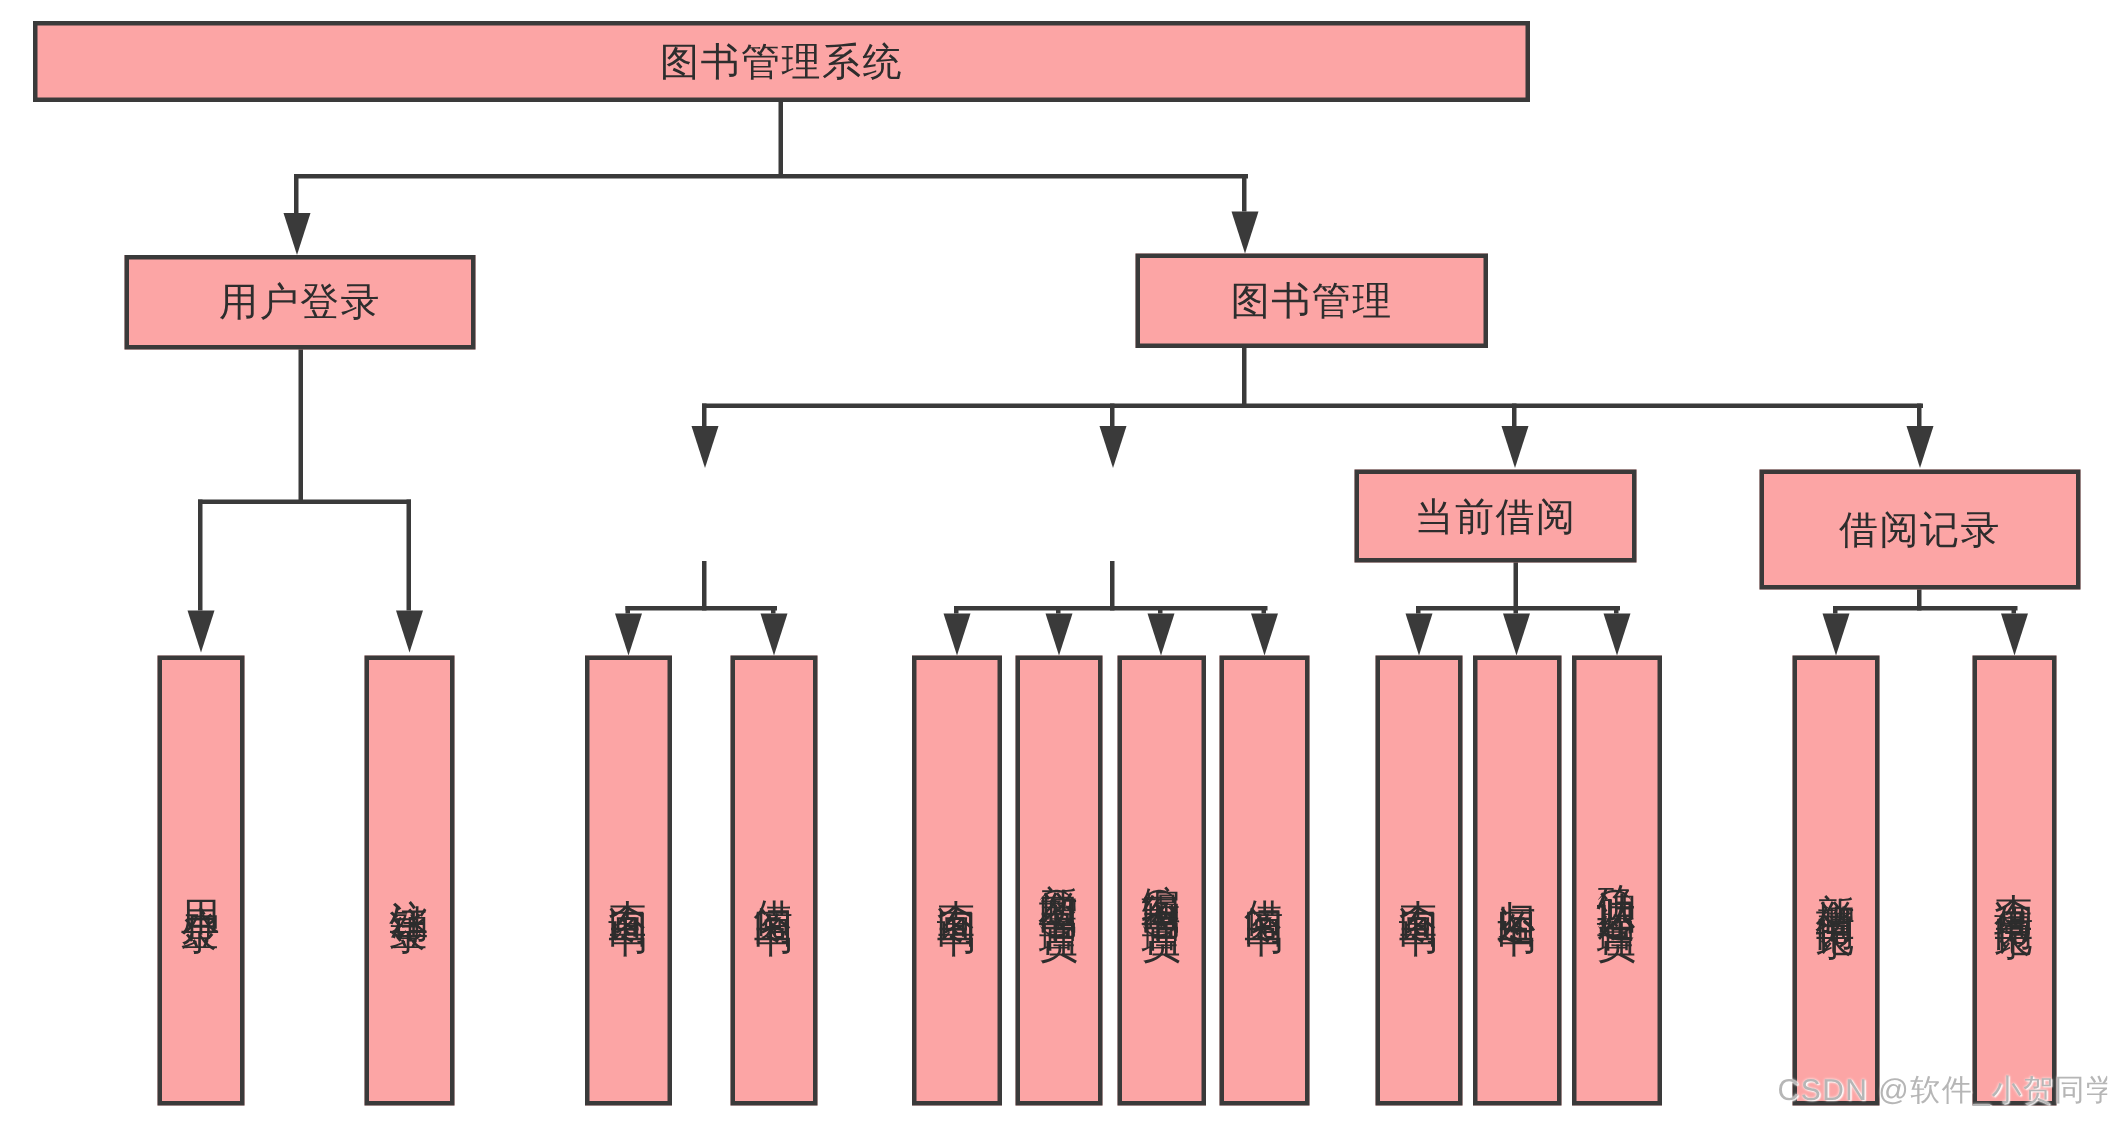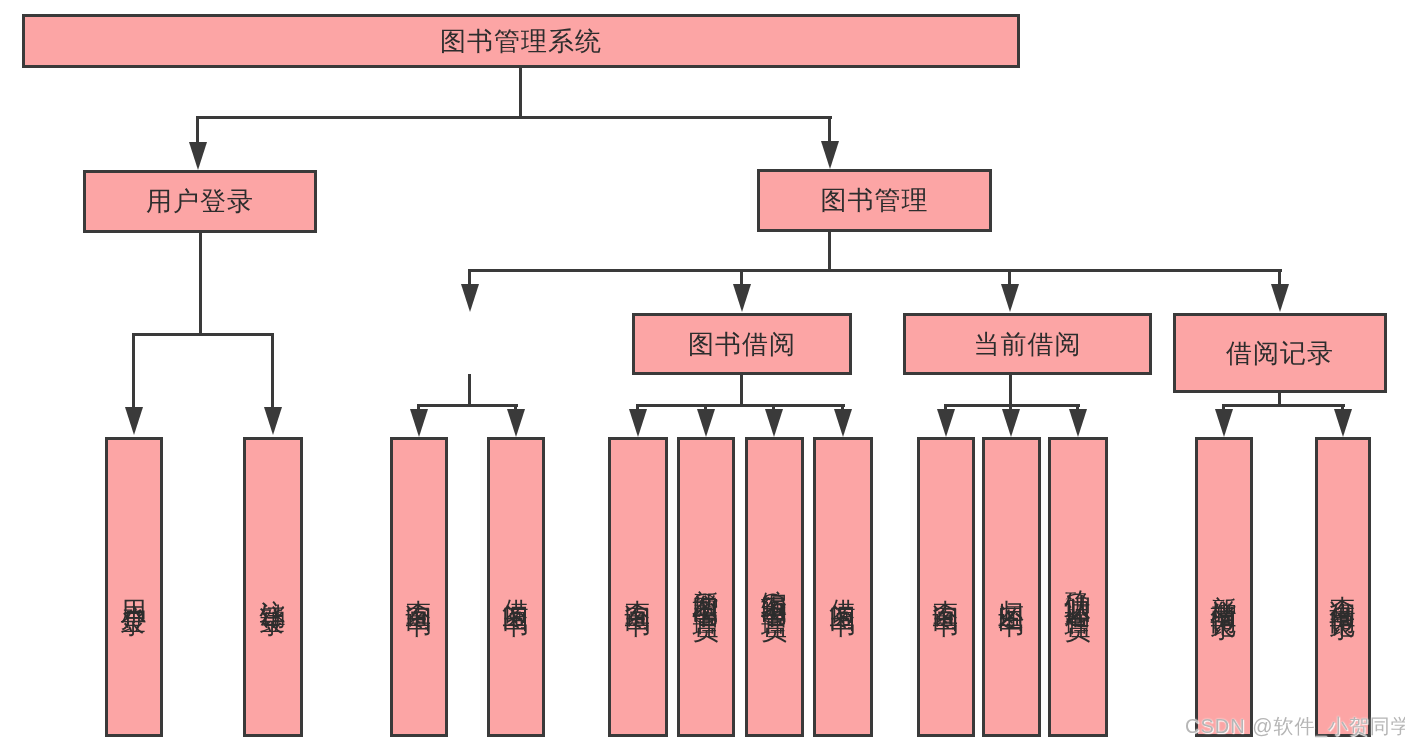--- a/index.html
+++ b/index.html
@@ -51,21 +51,21 @@
     border-top:28px solid #3a3a3a;
   }
   
   #box-root{left:22px;top:14px;width:998px;height:54px;}
   
   #box-user-login{left:83px;top:170px;width:234px;height:63px;}
   #box-book-management{left:712px;top:169px;width:235px;height:63px;margin-left:45px;}
   
   #box-new-book-recommend{left:362px;top:313px;width:216px;height:62px;}
   #box-book-borrowing{left:632px;top:313px;width:220px;height:62px;}
-  #box-current-borrowing{left:903px;top:313px;width:249px;height:62px;}
+  #box-current-borrowing{left:903px;top:313px;width:188px;height:62px;}
   #box-borrowing-records{left:1173px;top:313px;width:214px;height:80px;}
   
   .leaf{top:437px;height:300px;}
   #leaf-user-login{left:105px;width:58px;}
   #leaf-logout{left:243px;width:60px;}
   #leaf-rec-query{left:390px;width:58px;}
   #leaf-rec-borrow{left:487px;width:58px;}
   #leaf-bor-query{left:608px;width:60px;}
   #leaf-bor-add{left:677px;width:58px;}
   #leaf-bor-edit{left:745px;width:59px;}
@@ -176,23 +176,20 @@
     <span>图书管理系统</span>
   </div>
 
   <div class="node" id="box-user-login">
     <span>用户登录</span>
   </div>
   <div class="node" id="box-book-management">
     <span>图书管理</span>
   </div>
 
-  <div class="node" id="box-book-borrowing">
-    <span>图书借阅</span>
-  </div>
   <div class="node" id="box-current-borrowing">
     <span>当前借阅</span>
   </div>
   <div class="node" id="box-borrowing-records">
     <span>借阅记录</span>
   </div>
 
   <div class="node leaf" id="leaf-user-login">
     <span class="vtext">用户登录</span>
   </div>

